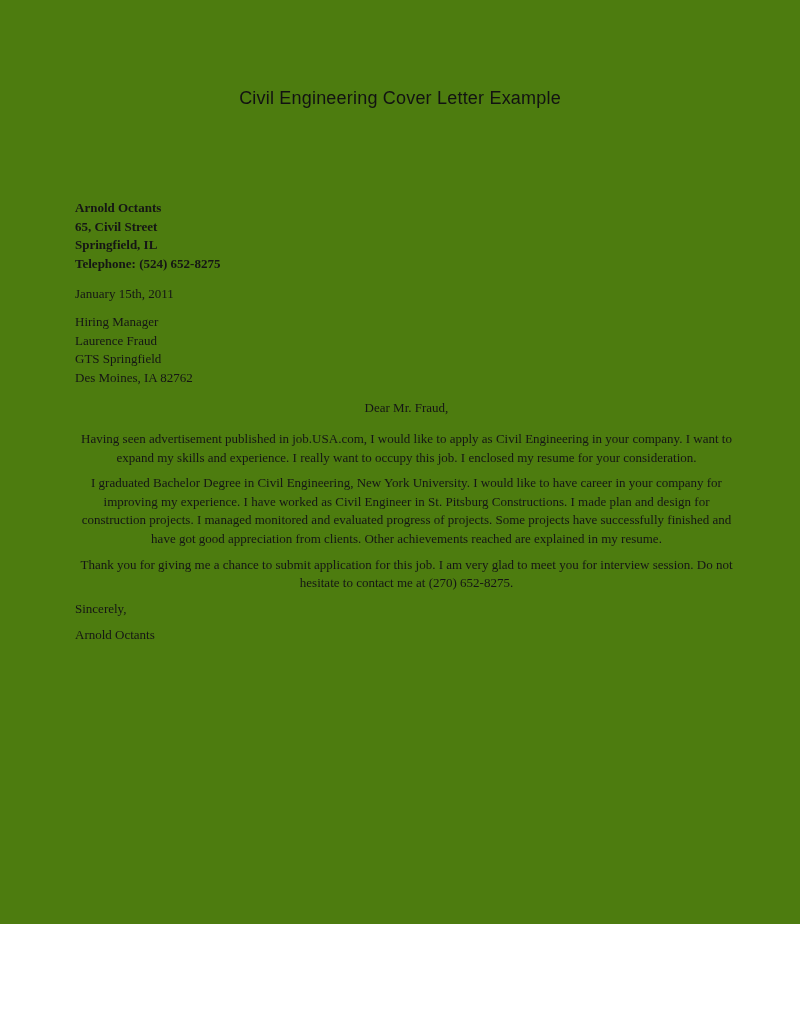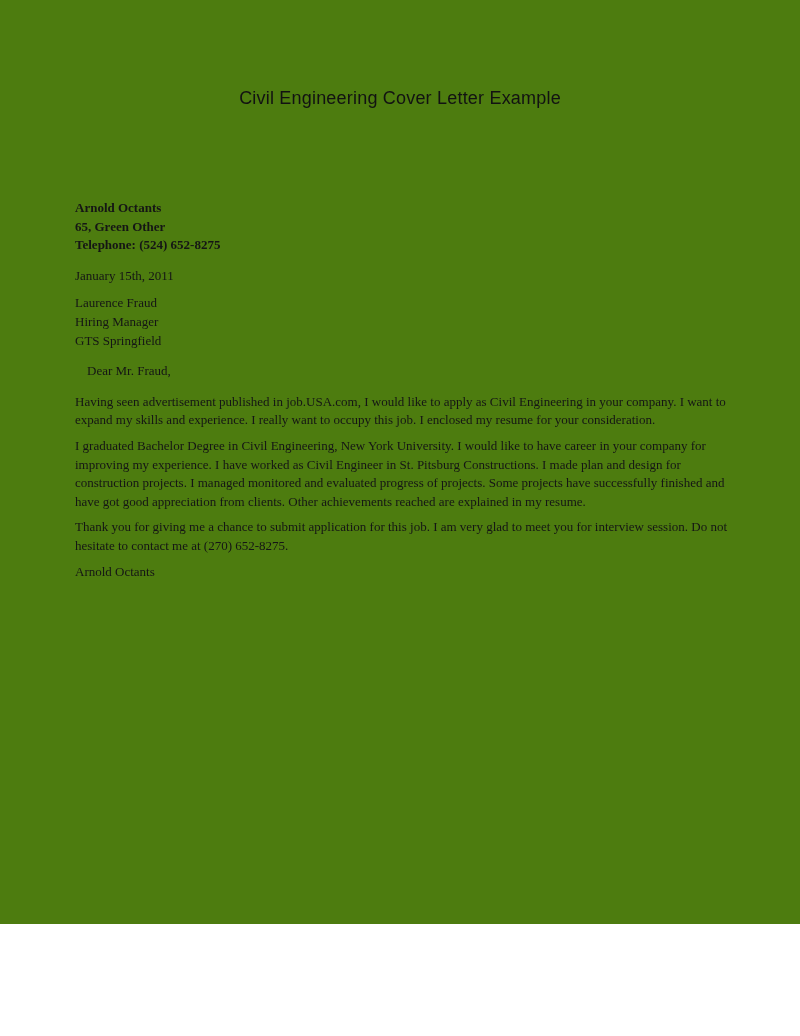--- a/index.html
+++ b/index.html
@@ -39,51 +39,54 @@
     line-height: 18.6px;
     color: #151515;
   }
   .sender-block {
     font-weight: bold;
     margin: 0 0 12px 0;
   }
   .sender-block div { margin: 0; }
   .date-line { margin: 0 0 9px 0; }
   .recipient-block { margin: 0 0 7px 0; }
-  .salutation { margin: 12px; }
-  p.para { margin: 0 0 7px 0; }
+  .salutation { margin: 12px; text-align: center; }
+  p.para { margin: 0 0 7px 0; text-align: center; }
   p.para-first { margin-top: 0; }
   .closing { margin: 1px 0 8px 0; }
   .signature { margin: 0; }
 </style>
 </head>
 <body>
 
 <div class="page">
 
   <div class="doc-title">Civil Engineering Cover Letter Example</div>
 
   <div class="content">
 
     <div class="sender-block">
       <div>Arnold Octants</div>
-      <div>65, Green Other</div>
+      <div>65, Civil Street</div>
+      <div>Springfield, IL</div>
       <div>Telephone: (524) 652-8275</div>
     </div>
 
     <div class="date-line">January 15th, 2011</div>
 
     <div class="recipient-block">
+      <div>Hiring Manager</div>
       <div>Laurence Fraud</div>
-      <div>Hiring Manager</div>
       <div>GTS Springfield</div>
+      <div>Des Moines, IA 82762</div>
     </div>
 
     <div class="salutation">Dear Mr. Fraud,</div>
 
     <p class="para para-first">Having seen advertisement published in job.USA.com, I would like to apply as Civil Engineering in your company. I want to expand my skills and experience. I really want to occupy this job. I enclosed my resume for your consideration.</p>
     <p class="para">I graduated Bachelor Degree in Civil Engineering, New York University. I would like to have career in your company for improving my experience. I have worked as Civil Engineer in St. Pitsburg Constructions. I made plan and design for construction projects. I managed monitored and evaluated progress of projects. Some projects have successfully finished and have got good appreciation from clients. Other achievements reached are explained in my resume.</p>
     <p class="para">Thank you for giving me a chance to submit application for this job. I am very glad to meet you for interview session. Do not hesitate to contact me at (270) 652-8275.</p>
 
+    <div class="closing">Sincerely,</div>
     <div class="signature">Arnold Octants</div>
 
   </div>
 </div>
 
 </body></html>

